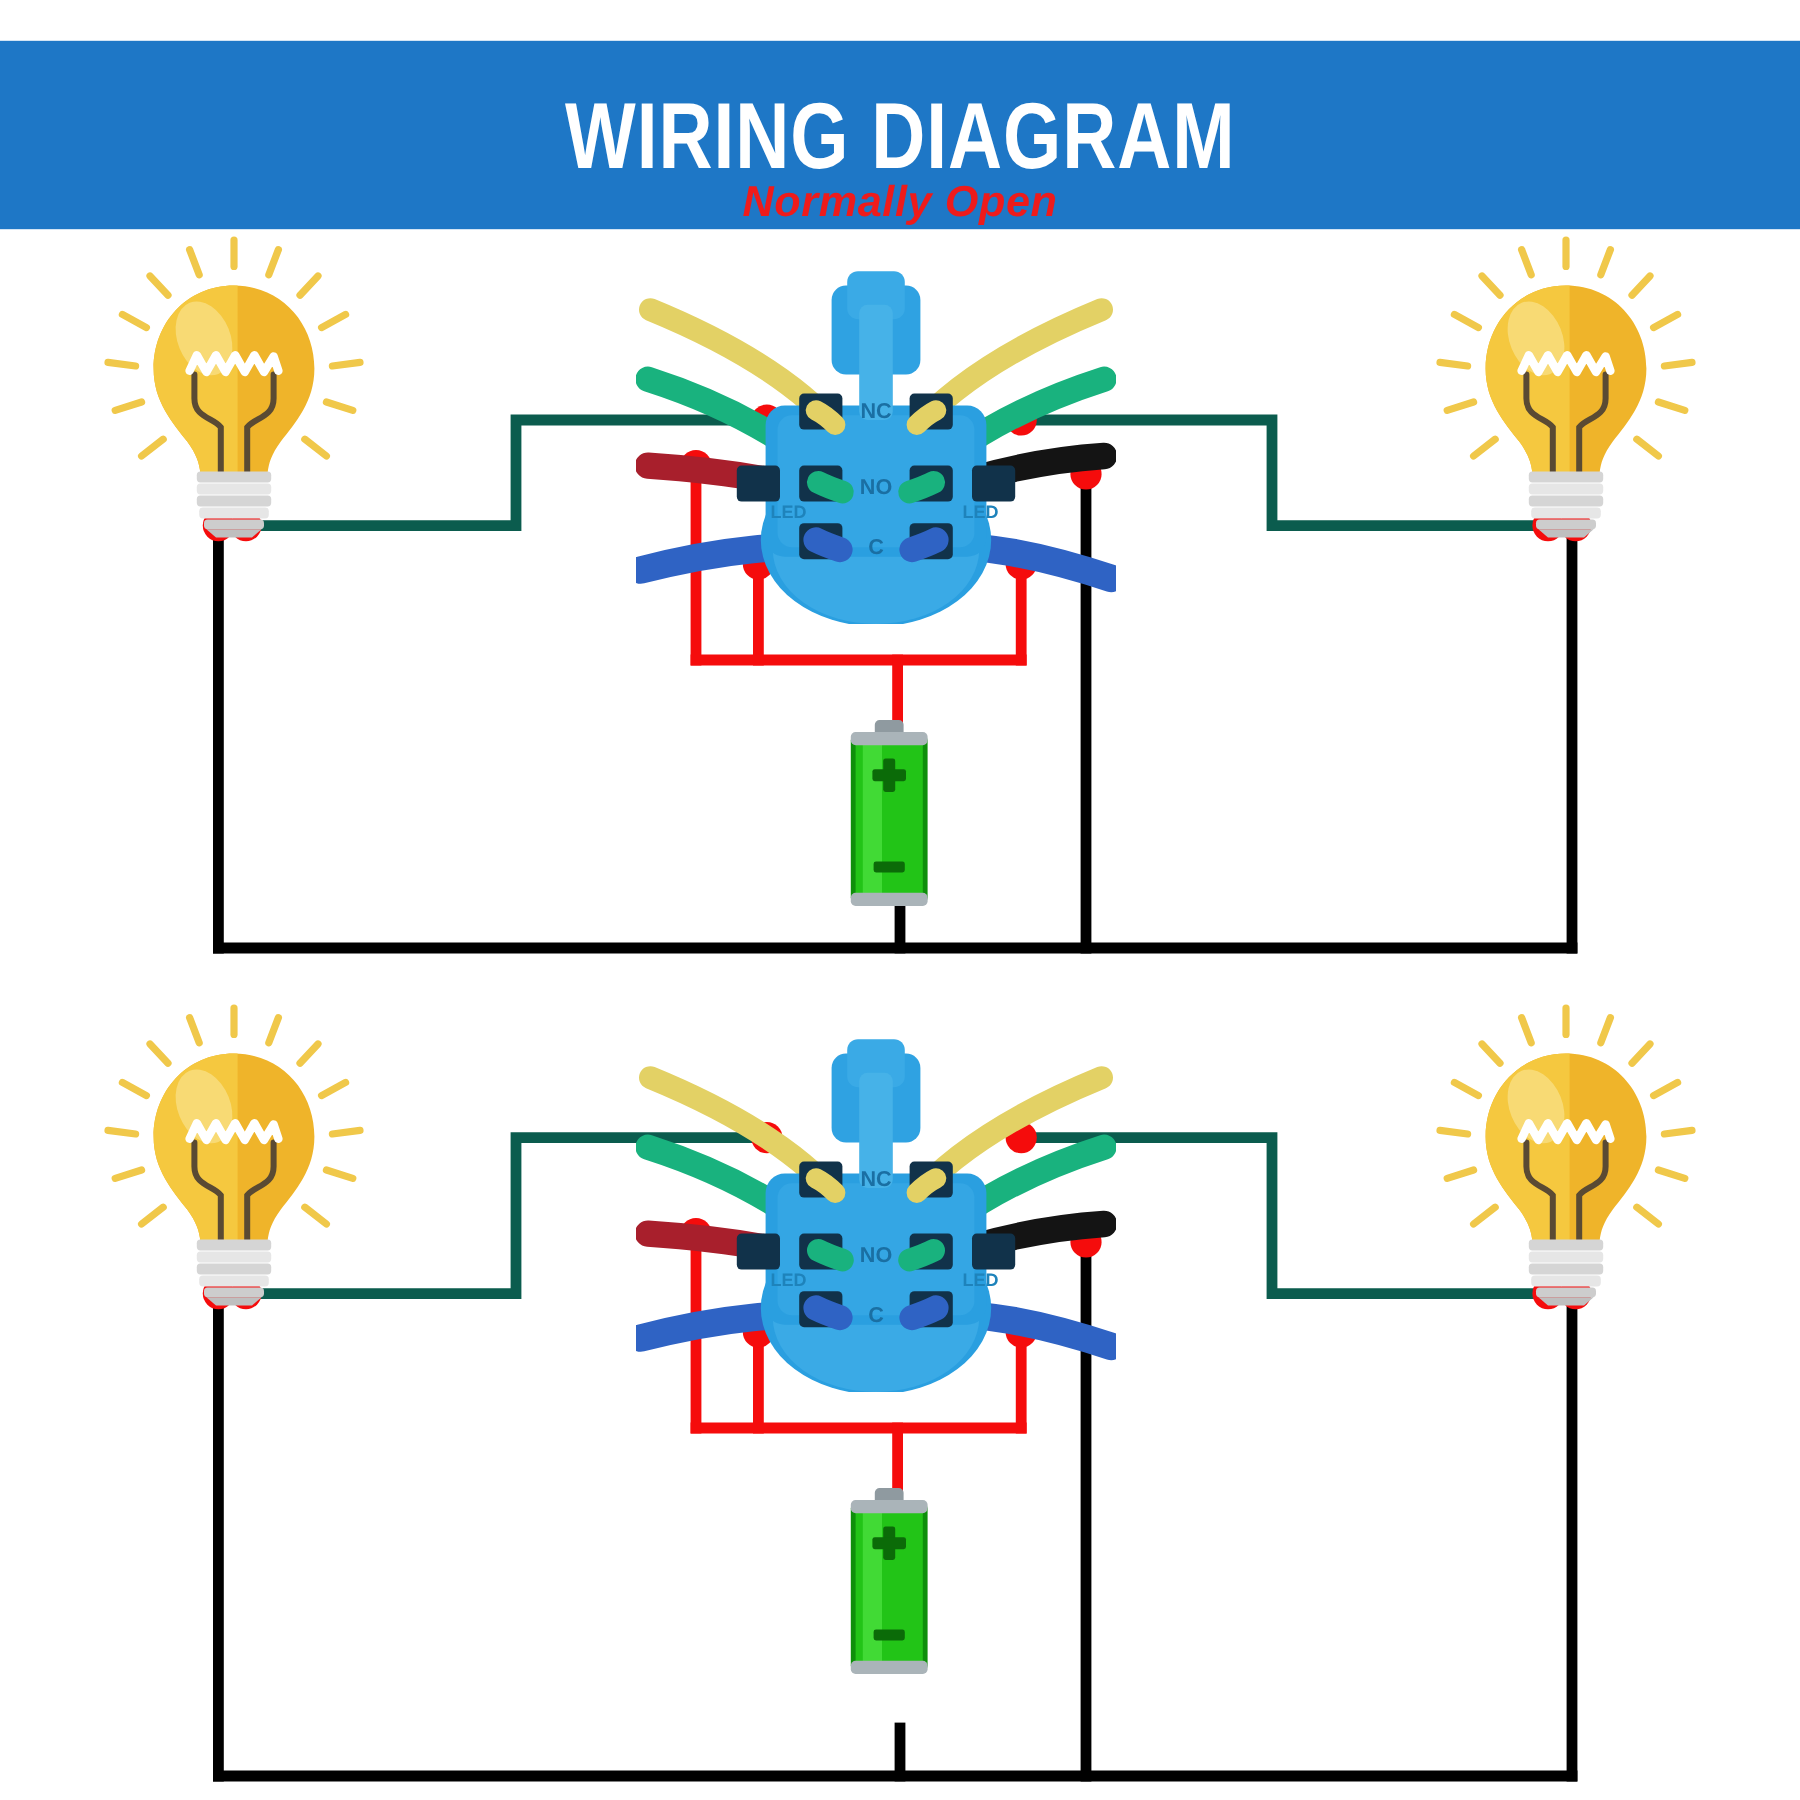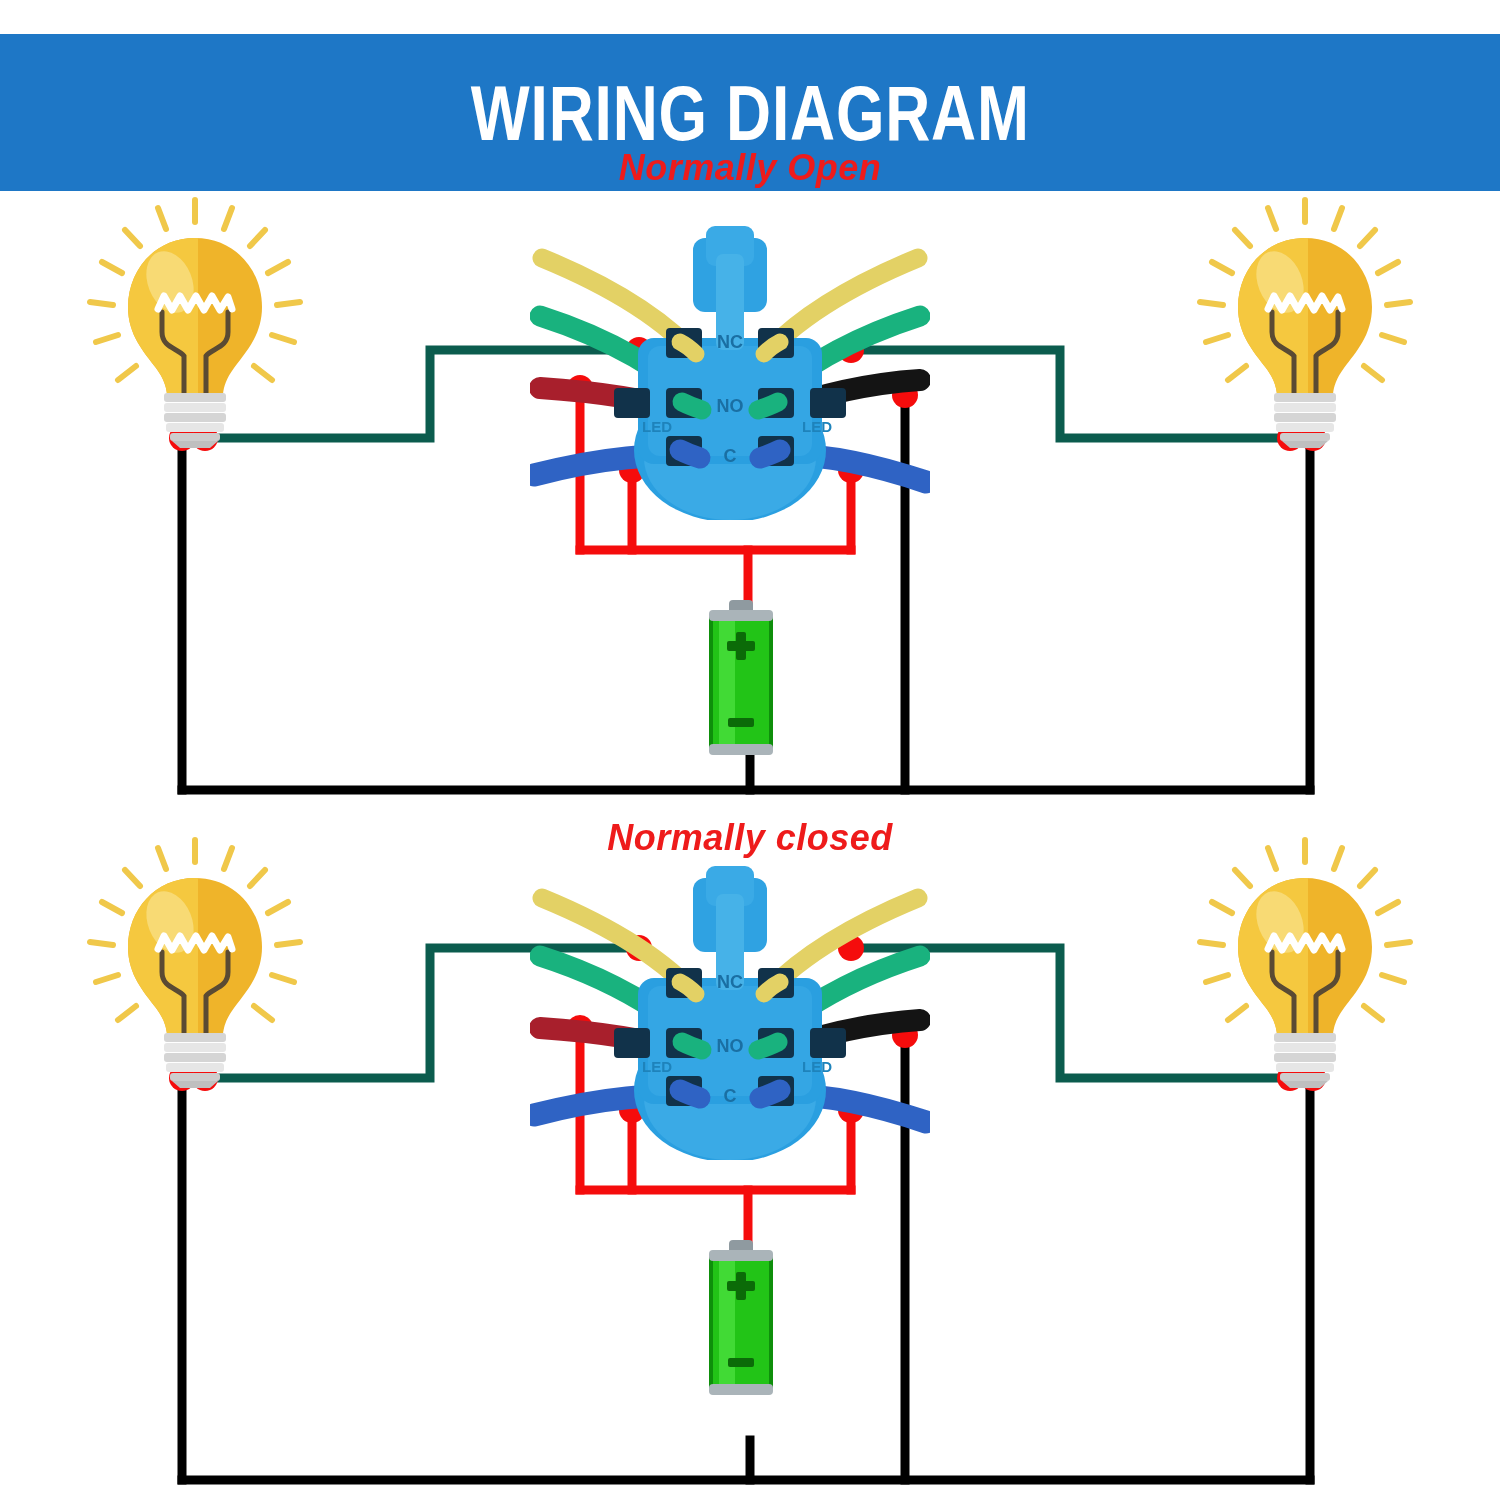--- a/index.html
+++ b/index.html
@@ -251,21 +251,20 @@
           <rect x="26" y="41" width="28" height="10" rx="2"></rect>
           <rect x="27" y="118" width="26" height="9" rx="2"></rect>
         </g>
       </svg>
     </div>
 
   </div>
 
   <div class="diagram" id="diagram-closed">
 
-    <div class="section-title">Normally closed</div>
 
     <svg class="svg-layer" viewBox="0 0 1500 670">
 
       <g stroke="#000000" stroke-width="9" fill="none" stroke-linecap="square">
         <path d="M182,260 L182,660"></path>
         <path d="M182,660 L1310,660"></path>
         <path d="M1310,260 L1310,660"></path>
         <path d="M905,215 L905,660"></path>
         <path d="M750,620 L750,660"></path>
       </g>

